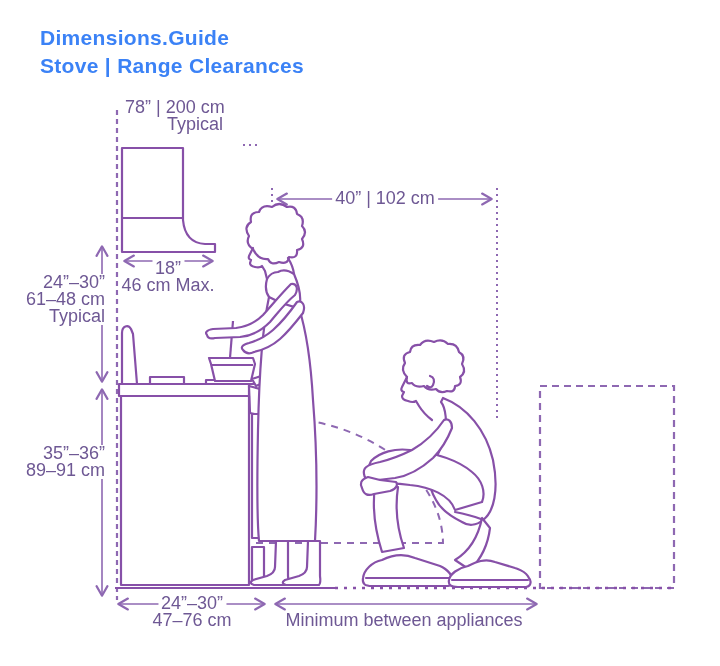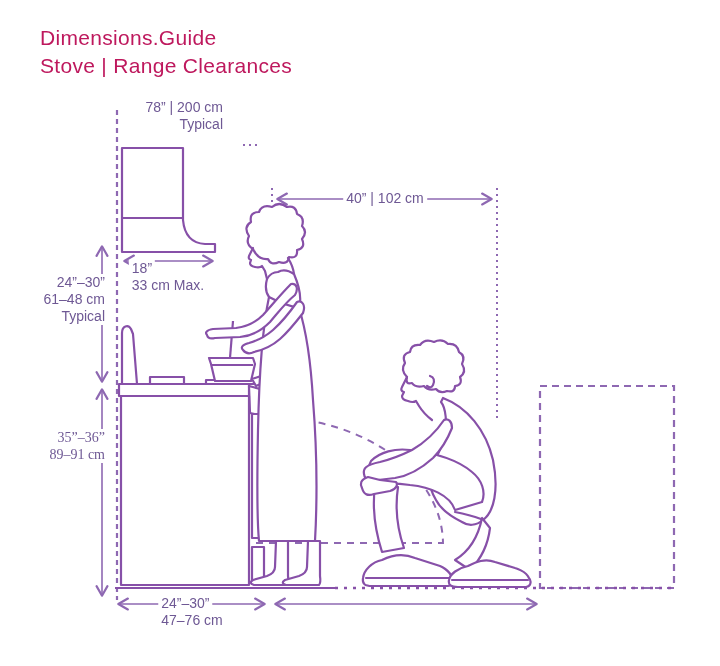--- a/index.html
+++ b/index.html
@@ -3,27 +3,27 @@
 <meta charset="utf-8">
 <style>
   html,body{margin:0;padding:0;}
   body{
     width:720px;height:666px;background:#ffffff;position:relative;overflow:hidden;
     font-family:"Liberation Sans", sans-serif;
   }
   #canvas{position:absolute;left:0;top:0;width:720px;height:666px;}
   .title-block{
     position:absolute;left:40px;top:24px;
-    color:#be185d;font-weight:400;font-size:21px;line-height:28px;letter-spacing:.3px;
+    color:#3b82f6;font-weight:700;font-size:21px;line-height:28px;letter-spacing:.3px;
   }
   .dim-label{
-    position:absolute;color:#6E5894;font-size:14px;line-height:17px;white-space:nowrap;
+    position:absolute;color:#6E5894;font-size:18px;line-height:17px;white-space:nowrap;
   }
   .dim-label span{display:inline-block;background:#ffffff;padding:0 3px;}
-  .center{transform:translateX(-50%);}
+  .center{transform:translateX(-50%);text-align:center;}
   .right{text-align:right;}
 </style>
 </head>
 <body>
 
 <svg id="canvas" viewBox="0 0 720 666" xmlns="http://www.w3.org/2000/svg">
   <defs>
     <marker id="ah" viewBox="0 0 10 10" refX="7.5" refY="5" markerWidth="8.5" markerHeight="8.5" orient="auto-start-reverse">
       <path d="M1,1 L8,5 L1,9" fill="none" stroke="#8E68B2" stroke-width="1.6" stroke-linecap="round" stroke-linejoin="round"></path>
     </marker>
@@ -122,34 +122,35 @@
   <span>78” | 200 cm</span><br>
   <span>Typical</span>
 </div>
 
 <div class="dim-label center" style="left:385px;top:190px;">
   <span>40” | 102 cm</span><br>
 </div>
 
 <div class="dim-label center" style="left:168px;top:250px;margin-top:10px;">
   <span>18”</span><br>
-  <span>33 cm Max.</span>
+  <span>46 cm Max.</span>
 </div>
 
 <div class="dim-label right" style="left:18px;top:274px;width:90px;">
   <span>24”–30”</span><br>
   <span>61–48 cm</span><br>
   <span>Typical</span>
 </div>
 
-<div class="dim-label right" style="left:18px;top:429px;width:90px;font-family:Liberation Serif, serif;">
+<div class="dim-label right" style="left:18px;top:445px;width:90px;">
   <span>35”–36”</span><br>
   <span>89–91 cm</span>
 </div>
 
 <div class="dim-label center" style="left:192px;top:595px;">
   <span>24”–30”</span><br>
   <span>47–76 cm</span>
 </div>
 
 <div class="dim-label center" style="left:404px;top:595px;">
   <br>
+  <span>Minimum between appliances</span>
 </div>
 
 </body></html>

